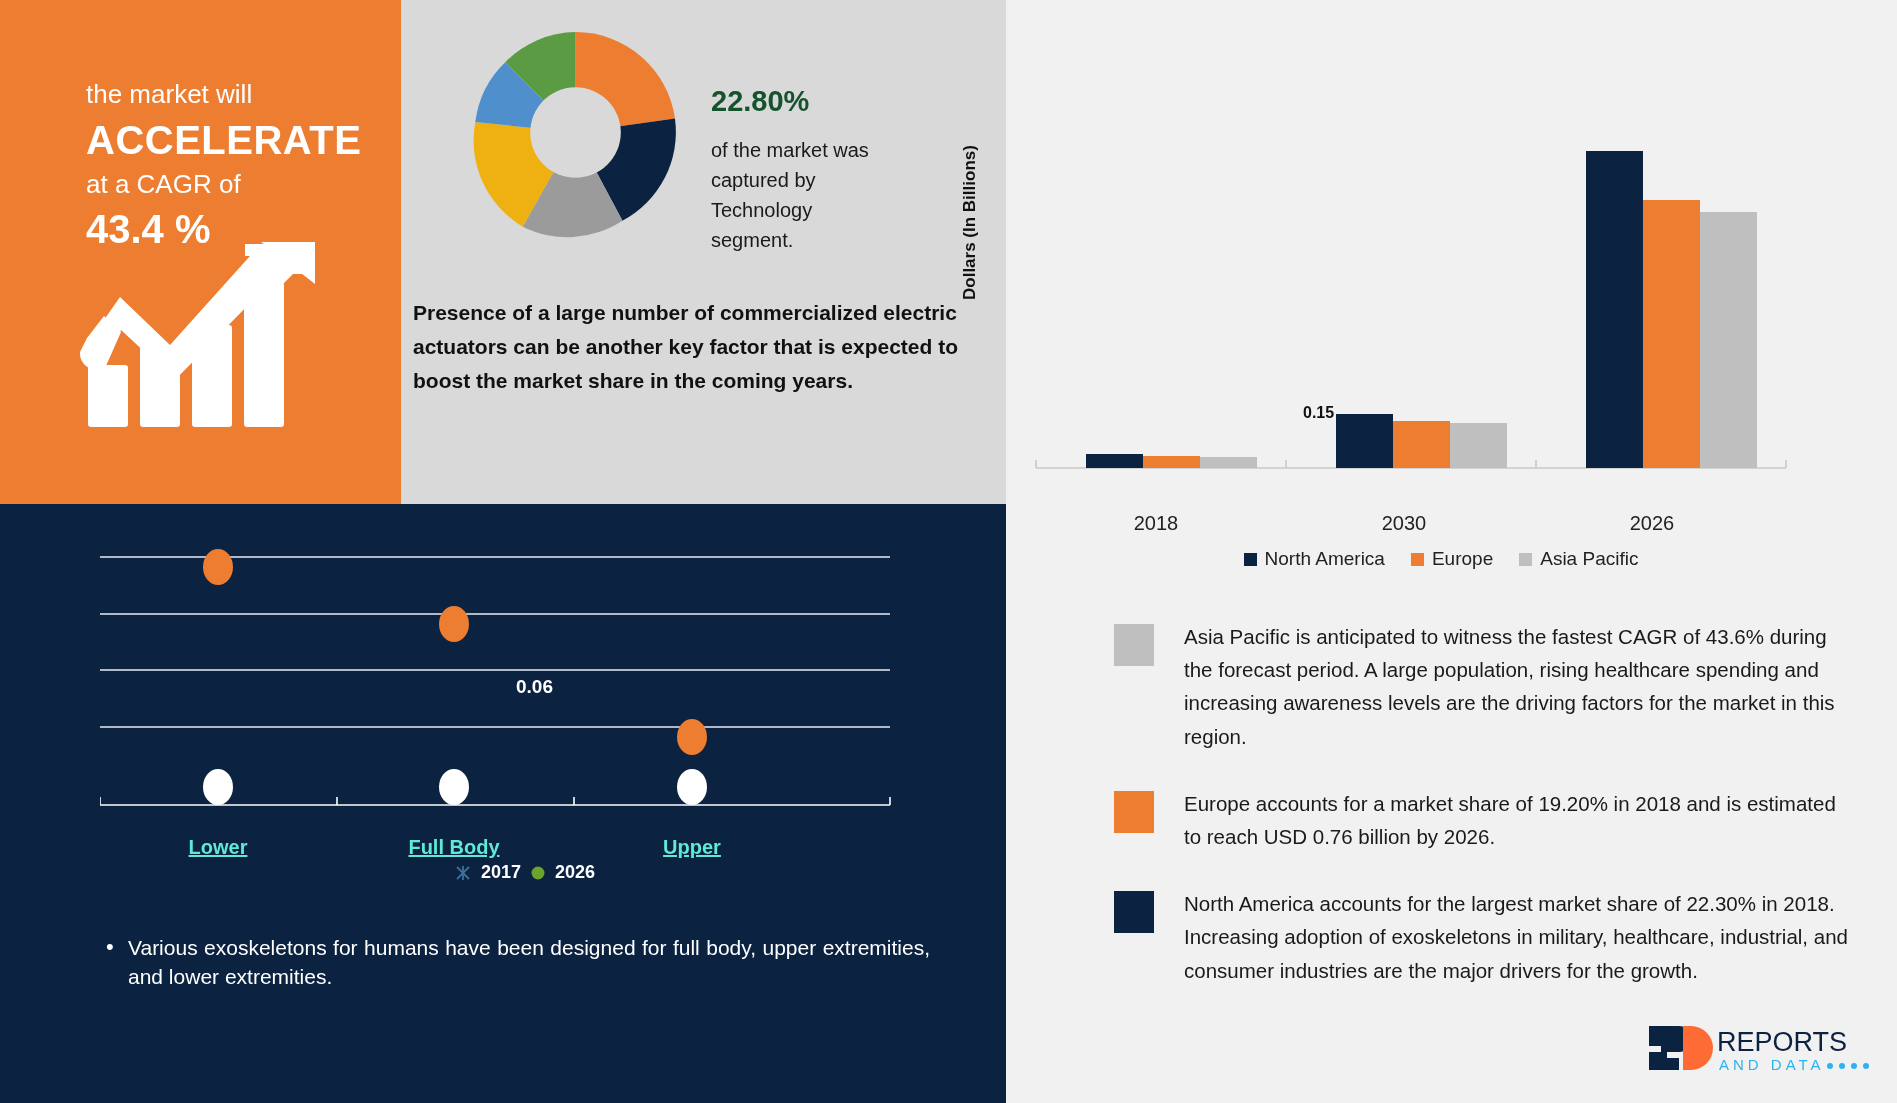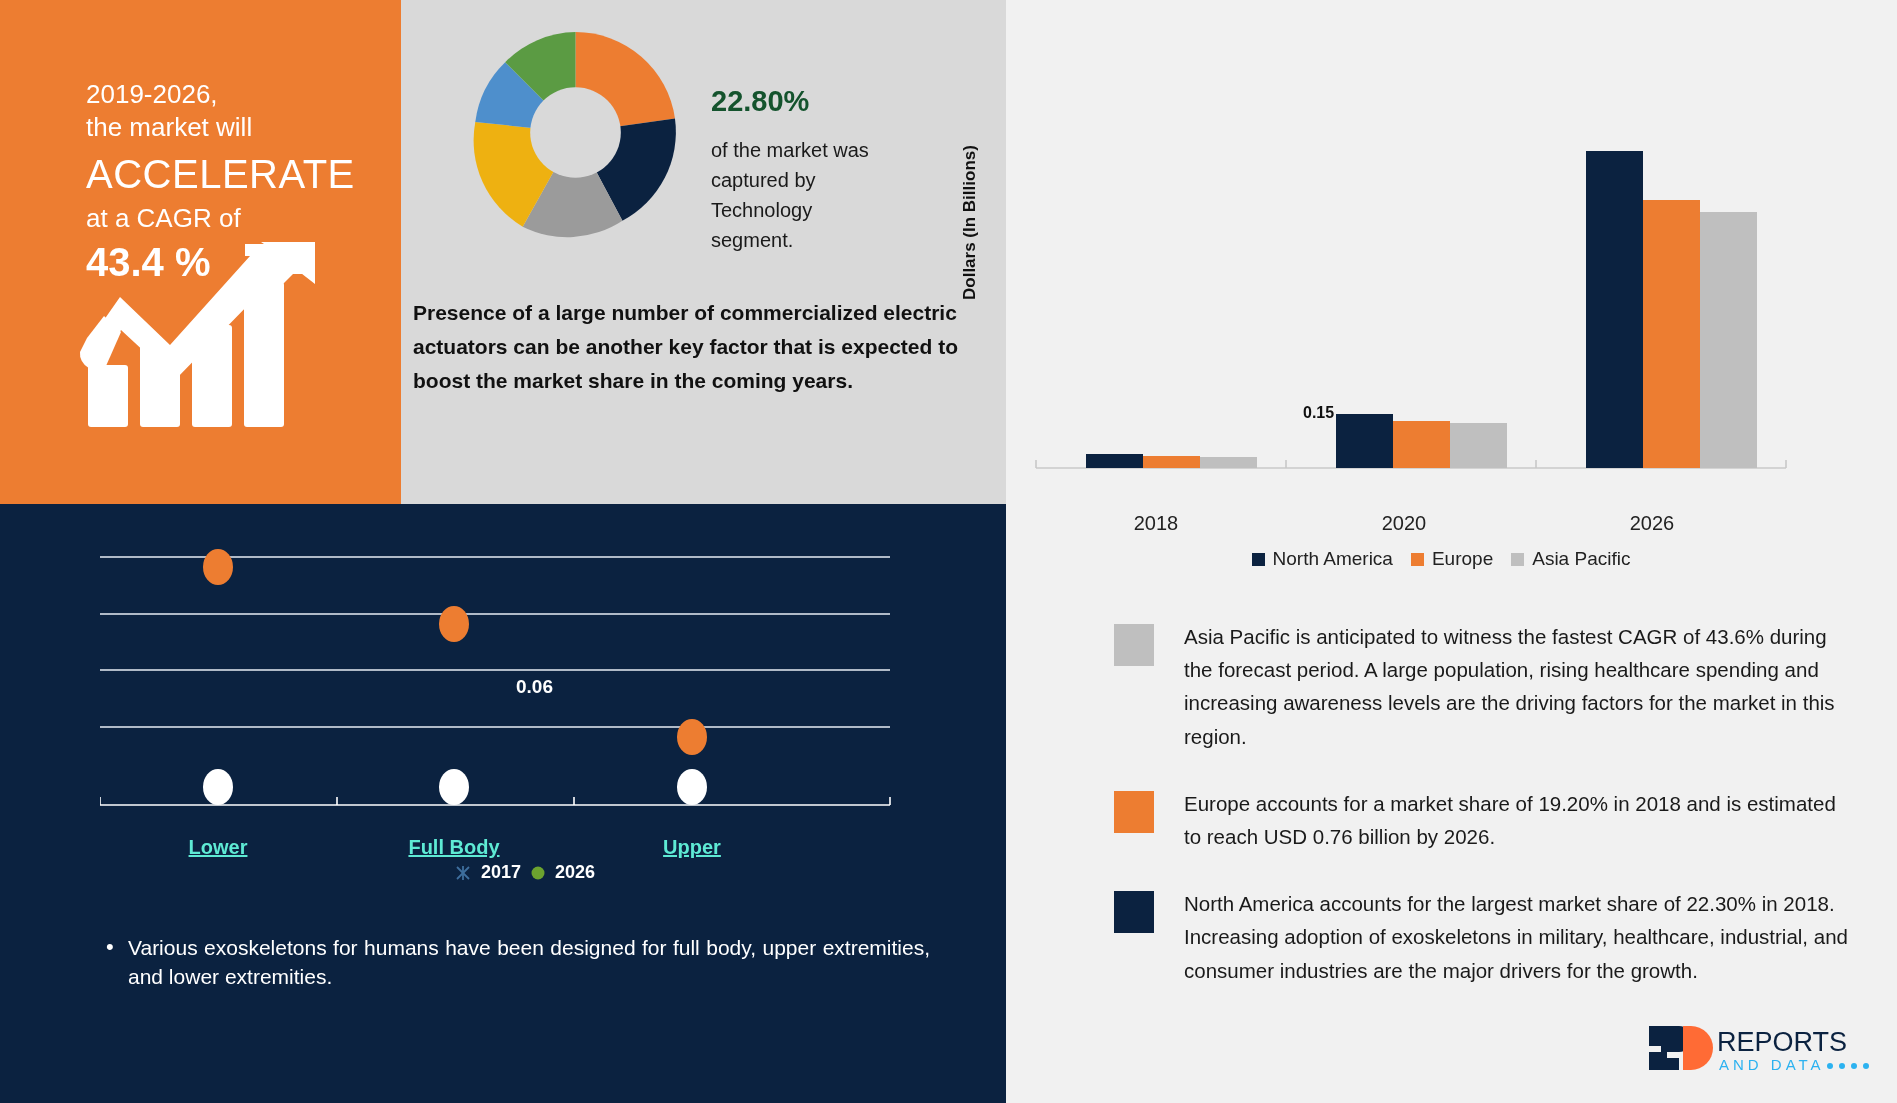--- a/index.html
+++ b/index.html
@@ -19,21 +19,21 @@
   .panel-orange {
     position: absolute; left: 0; top: 0;
     width: 401px; height: 504px;
     background: #ed7d31;
   }
   .accel-text {
     position: absolute; left: 86px; top: 78px;
     color: #ffffff; line-height: 1.28;
   }
   .accel-small { font-size: 26px; font-weight: 400; display: block; }
-  .accel-big  { font-size: 40px; font-weight: 400; display: block; letter-spacing: .5px; margin: 4px 0 2px; }
+  .accel-big  { font-size: 40px; font-weight: 700; display: block; letter-spacing: .5px; margin: 4px 0 2px; }
   .accel-cagr { font-size: 26px; font-weight: 400; display: block; }
   .accel-pct  { font-size: 40px; font-weight: 700; display: block; margin-top: 2px; }
 
   .growth-icon { position: absolute; left: 75px; top: 240px; width: 250px; height: 200px; }
 
   .panel-gray {
     position: absolute; left: 401px; top: 0;
     width: 605px; height: 504px;
     background: #d9d9d9;
   }
@@ -70,21 +70,21 @@
 
   
   .panel-right {
     position: absolute; left: 1006px; top: 0;
     width: 891px; height: 1103px;
     background: #f1f1f1;
   }
   .barchart { position: absolute; left: 20px; top: 100px; width: 830px; height: 400px; }
   .bar-legend {
     position: absolute; left: 20px; top: 548px; width: 830px;
-    display: flex; justify-content: center; gap: 18px; align-items: center;
+    display: flex; justify-content: center; gap: 26px; align-items: center;
     font-size: 19px; color: #222;
   }
   .bar-legend .lg { display: flex; align-items: center; gap: 8px; }
   .bar-legend .sw { width: 13px; height: 13px; display: inline-block; }
 
   .facts { position: absolute; left: 108px; top: 620px; width: 740px; }
   .fact { display: flex; gap: 30px; margin-bottom: 34px; }
   .fact .chip { width: 40px; height: 42px; flex: 0 0 40px; margin-top: 4px; }
   .fact .txt { font-size: 20.5px; line-height: 1.62; color: #1a1a1a; }
 
@@ -104,21 +104,20 @@
     font-size: 18px; font-weight: 700; color: #ffffff;
   }
 </style>
 </head>
 <body>
 
 <div id="infographic">
 
   <div class="panel-orange">
     <div class="accel-text">
-      <span class="accel-small">2019-2026,</span>
       <span class="accel-small">the market will</span>
       <span class="accel-big">ACCELERATE</span>
       <span class="accel-cagr">at a CAGR of</span>
       <span class="accel-pct">43.4 %</span>
     </div>
     <svg class="growth-icon" viewBox="0 0 250 200">
       <g fill="#ffffff">
         <rect x="13" y="125" width="40" height="62" rx="3"></rect>
         <rect x="65" y="105" width="40" height="82" rx="3"></rect>
         <rect x="117" y="85" width="40" height="102" rx="3"></rect>
@@ -229,21 +228,21 @@
       <rect x="424" y="323" width="57" height="45" fill="#bfbfbf"></rect>
 
       <rect x="560" y="51" width="57" height="317" fill="#0b2240"></rect>
       <rect x="617" y="100" width="57" height="268" fill="#ed7d31"></rect>
       <rect x="674" y="112" width="57" height="256" fill="#bfbfbf"></rect>
     </svg>
 
     <div class="bar-value" style="left:297px; top:404px;">0.15</div>
 
     <div class="tick-label" style="left:60px;  top:512px; width:180px;">2018</div>
-    <div class="tick-label" style="left:308px; top:512px; width:180px;">2020</div>
+    <div class="tick-label" style="left:308px; top:512px; width:180px;">2030</div>
     <div class="tick-label" style="left:556px; top:512px; width:180px;">2026</div>
 
     <div class="bar-legend">
       <span class="lg">
         <i class="sw" style="background:#0b2240"></i>
         <span>North America</span>
       </span>
       <span class="lg">
         <i class="sw" style="background:#ed7d31"></i>
         <span>Europe</span>

